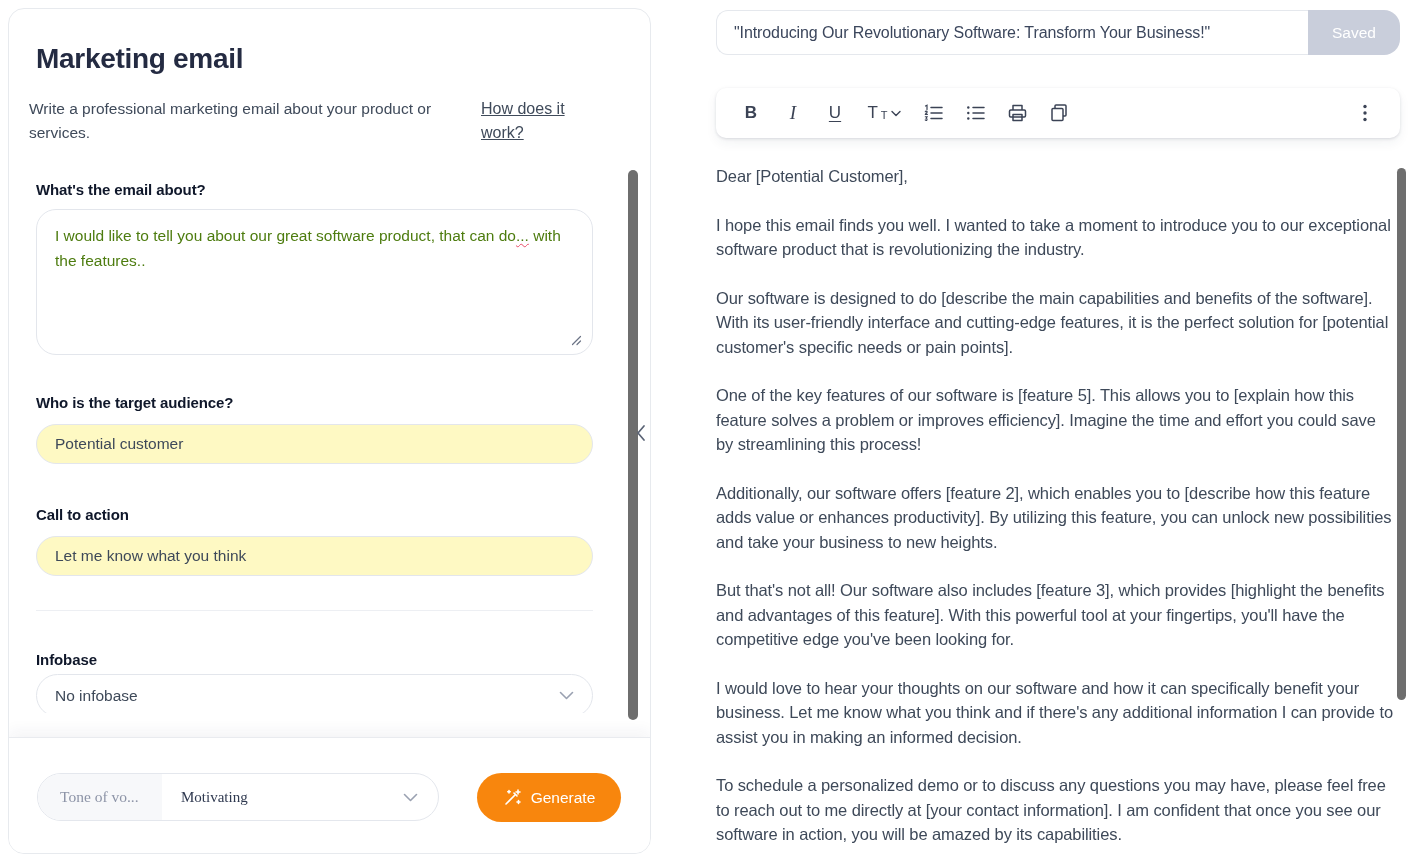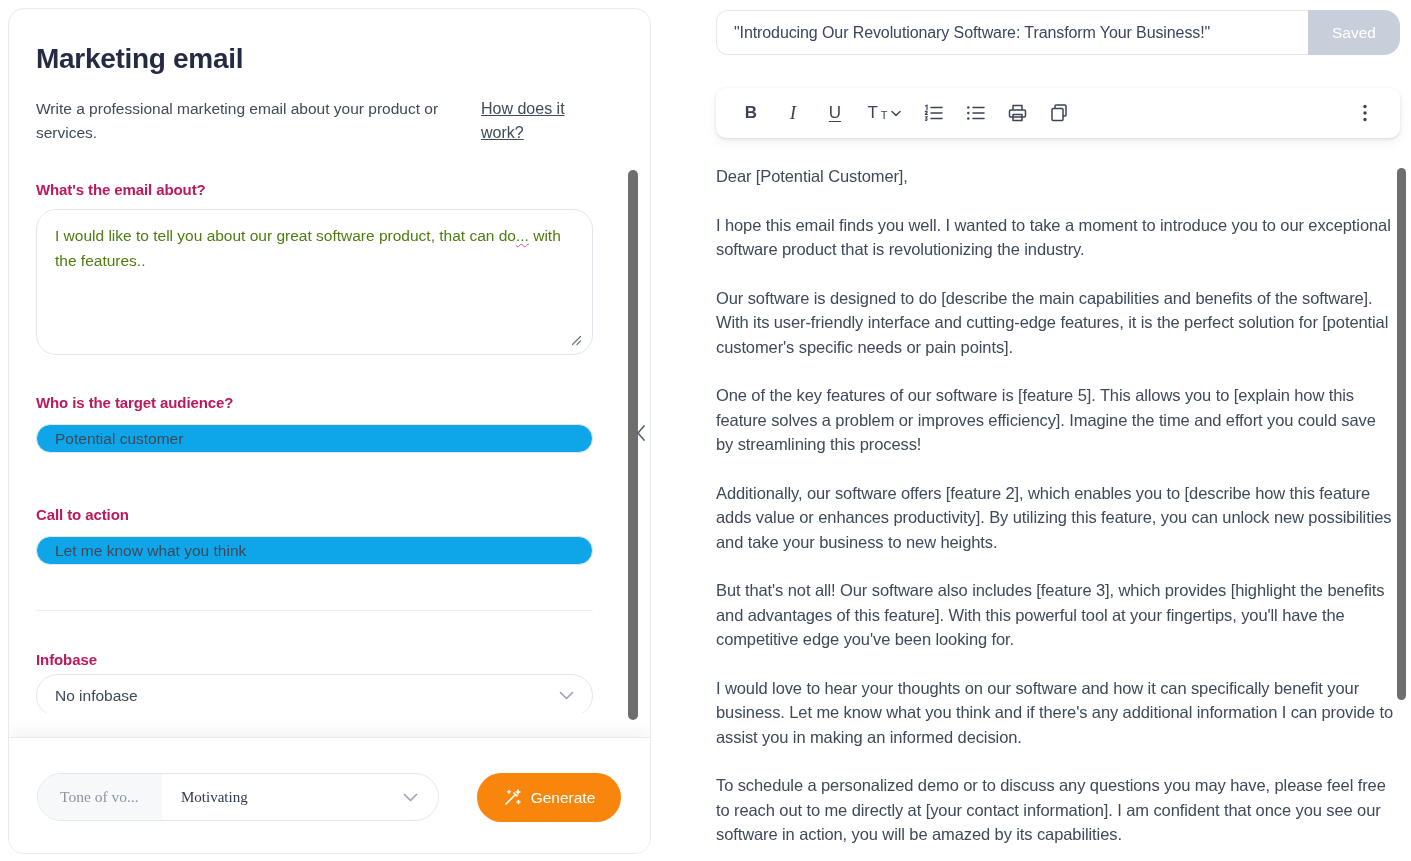--- a/index.html
+++ b/index.html
@@ -17,52 +17,52 @@
     background:#fff; border:1px solid #e7eaee; border-radius:16px;
     overflow:hidden;
   }
   .scroll-area { position:absolute; left:0; top:0; right:0; height:704px; overflow:hidden; }
 
   .panel-title {
     position:absolute; left:27px; top:34px;
     font-size:28px; font-weight:700; color:#242b42; letter-spacing:-0.3px;
   }
   .panel-desc {
-    position:absolute; left:27px; top:88px; width:436px;
+    position:absolute; left:20px; top:88px; width:436px;
     font-size:15.5px; line-height:24px; color:#3f4a5a;
   }
   .help-link {
     position:absolute; left:472px; top:88px; width:100px;
     font-size:16px; line-height:24px; color:#3f4a5a;
     text-decoration:underline; cursor:pointer;
   }
   .field-label {
     position:absolute; left:27px;
-    font-size:15px; font-weight:700; color:#be185d; letter-spacing:-0.1px;
+    font-size:15px; font-weight:700; color:#0f172a; letter-spacing:-0.1px;
   }
   .lbl-about    { top:172px; }
   .lbl-audience { top:385px; }
   .lbl-cta      { top:497px; }
   .lbl-infobase { top:642px; }
 
   .ta-box {
     position:absolute; left:27px; top:200px; width:557px; height:146px;
     border:1px solid #e3e6ec; border-radius:20px; background:#fff;
     padding:13px 18px; font-size:15.5px; line-height:25px; color:#4d7c0f;
   }
   .squiggle {
     text-decoration:underline; text-decoration-style:wavy;
     text-decoration-color:#e8506a; text-decoration-thickness:1px;
     text-underline-offset:2px;
   }
   .resize-handle { position:absolute; right:10px; bottom:8px; }
 
   .text-input {
-    position:absolute; left:27px; width:557px; height:29px;
-    border:1px solid #e3e6ec; border-radius:22px; background:#0ea5e9;
+    position:absolute; left:27px; width:557px; height:40px;
+    border:1px solid #e3e6ec; border-radius:22px; background:#fef9c3;
     padding:0 18px; font-size:15.5px; color:#3e4959; outline:none;
     font-family:"Liberation Sans", sans-serif;
   }
   .inp-audience { top:415px; }
   .inp-cta      { top:527px; }
 
   .divider { position:absolute; left:27px; top:601px; width:557px; height:1px; background:#edeff3; }
 
   .select-box {
     position:absolute; left:27px; top:665px; width:557px; height:43px;

